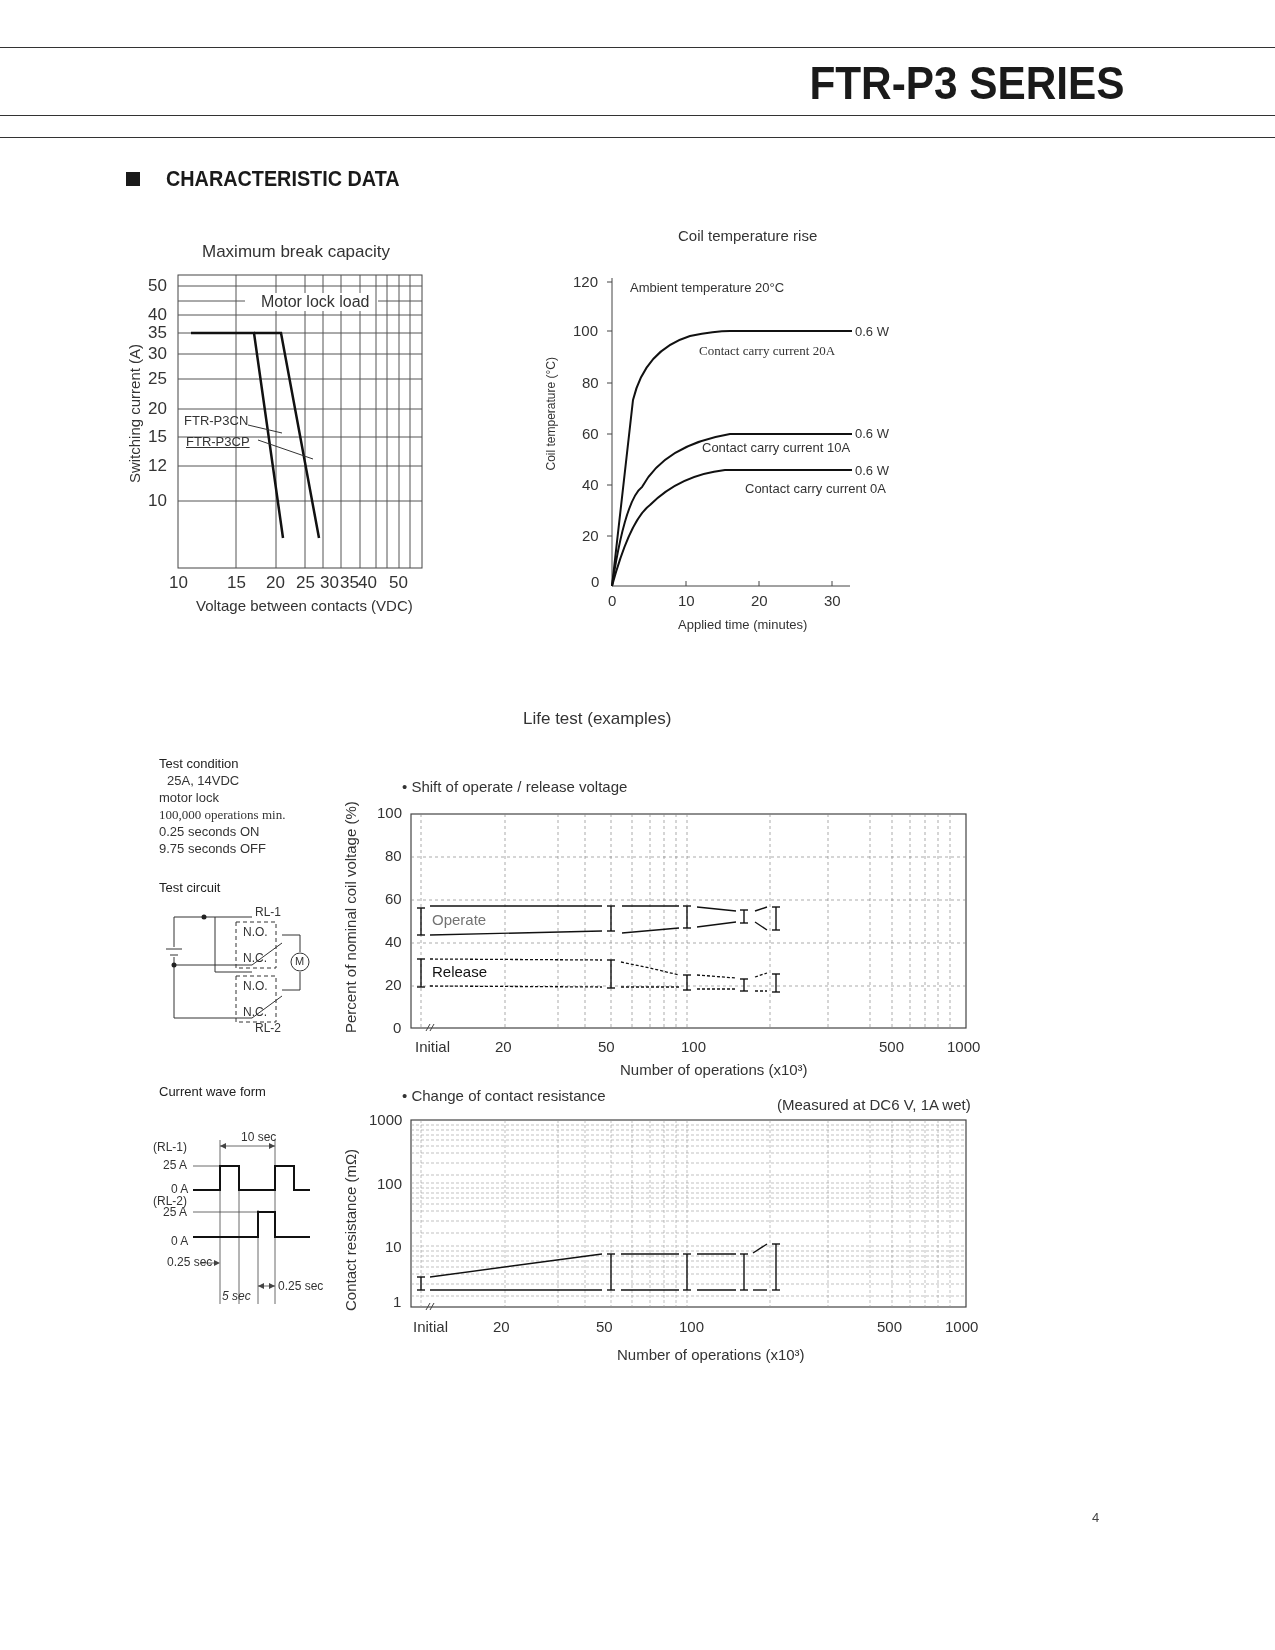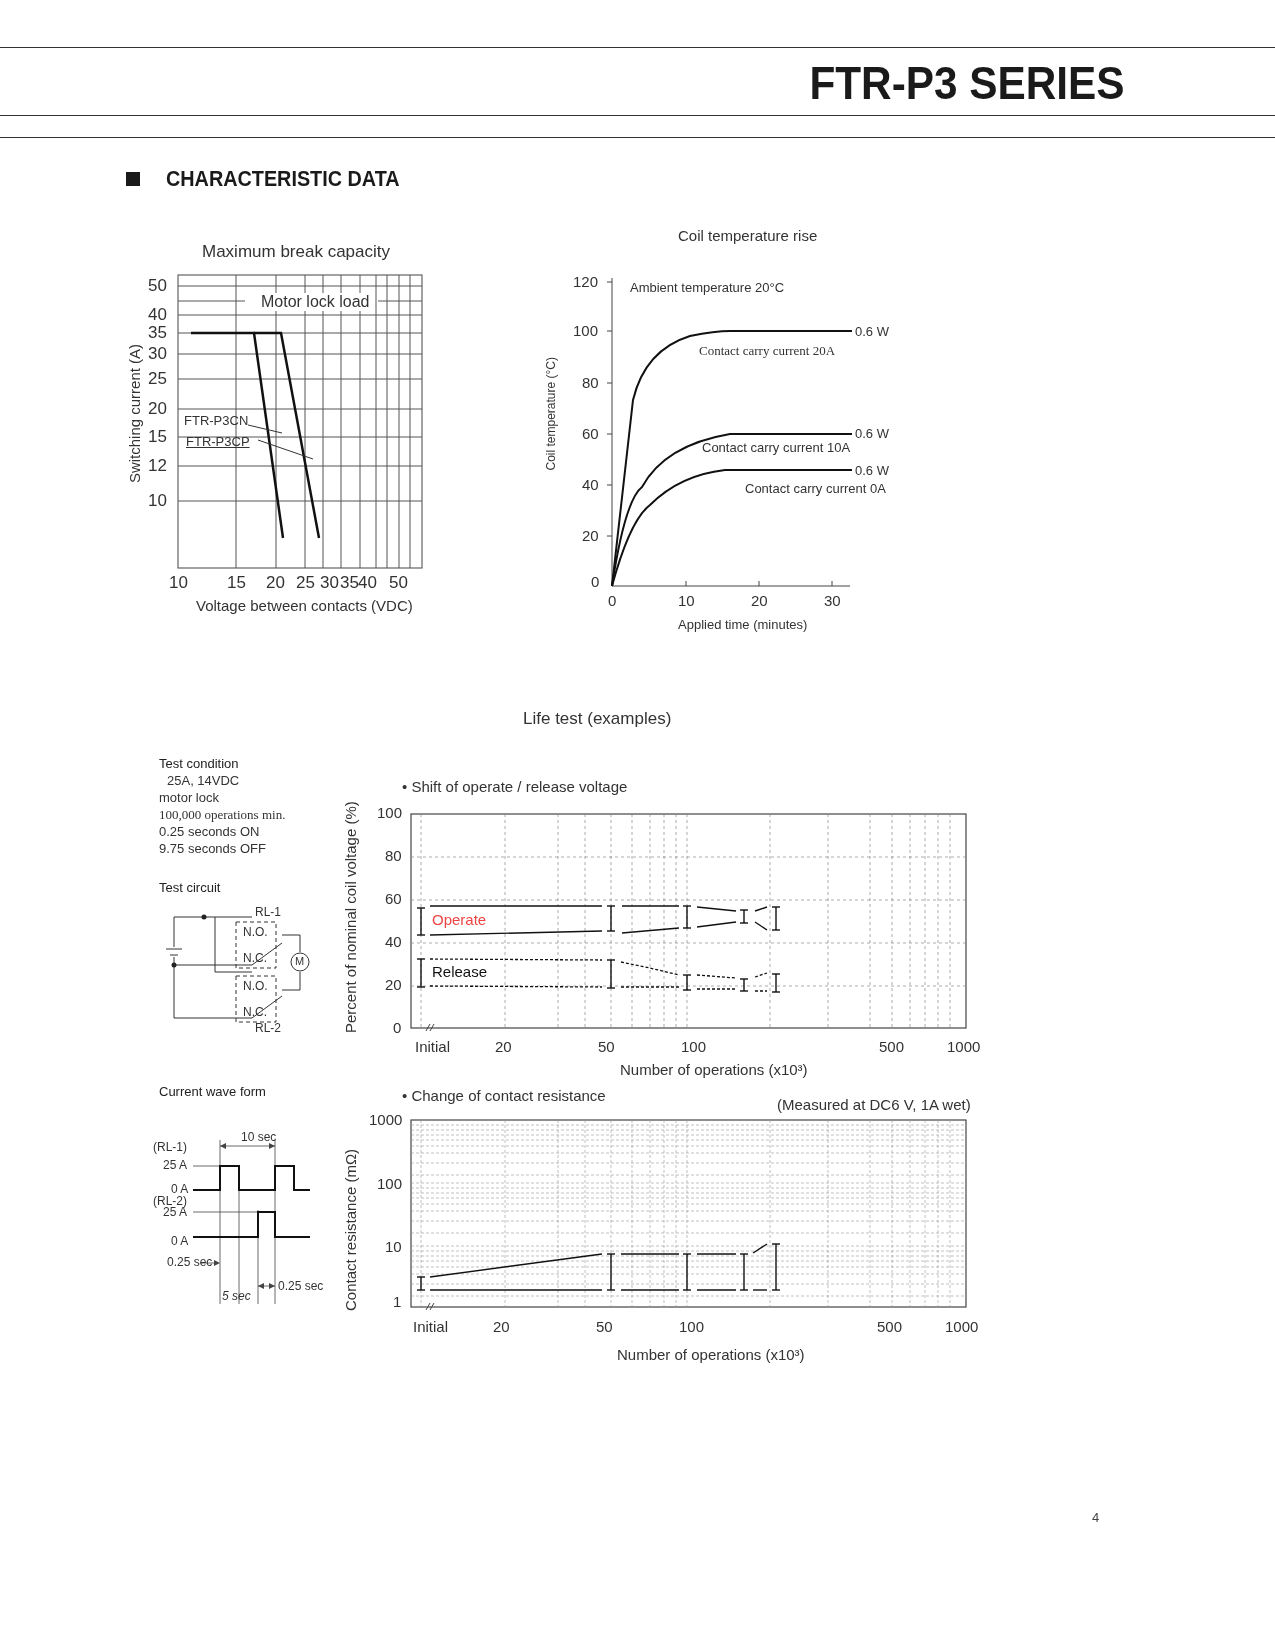--- a/index.html
+++ b/index.html
@@ -312,21 +312,21 @@
         <line x1="683" y1="975" x2="691" y2="975"></line>
         <line x1="683" y1="990" x2="691" y2="990"></line>
       <line x1="744" y1="979" x2="744" y2="991"></line>
         <line x1="740" y1="979" x2="748" y2="979"></line>
         <line x1="740" y1="991" x2="748" y2="991"></line>
       <line x1="776" y1="974" x2="776" y2="992"></line>
         <line x1="772" y1="974" x2="780" y2="974"></line>
         <line x1="772" y1="992" x2="780" y2="992"></line>
     </g>
   </svg>
-  <div class="lbl" style="left:432px;top:911px;font-size:15px;color:#ef4444;">Operate</div>
+  <div class="lbl" style="left:432px;top:911px;font-size:15px;color:#737373;">Operate</div>
   <div class="lbl" style="left:432px;top:963px;font-size:15px;color:#111;">Release</div>
   <div>
     <div class="lbl" style="left:415px;top:1038px;font-size:15px;">Initial</div>
     <div class="lbl" style="left:495px;top:1038px;font-size:15px;">20</div>
     <div class="lbl" style="left:598px;top:1038px;font-size:15px;">50</div>
     <div class="lbl" style="left:681px;top:1038px;font-size:15px;">100</div>
     <div class="lbl" style="left:879px;top:1038px;font-size:15px;">500</div>
     <div class="lbl" style="left:947px;top:1038px;font-size:15px;">1000</div>
   </div>
   <div class="lbl" style="left:620px;top:1061px;font-size:15px;">Number of operations (x10³)</div>

